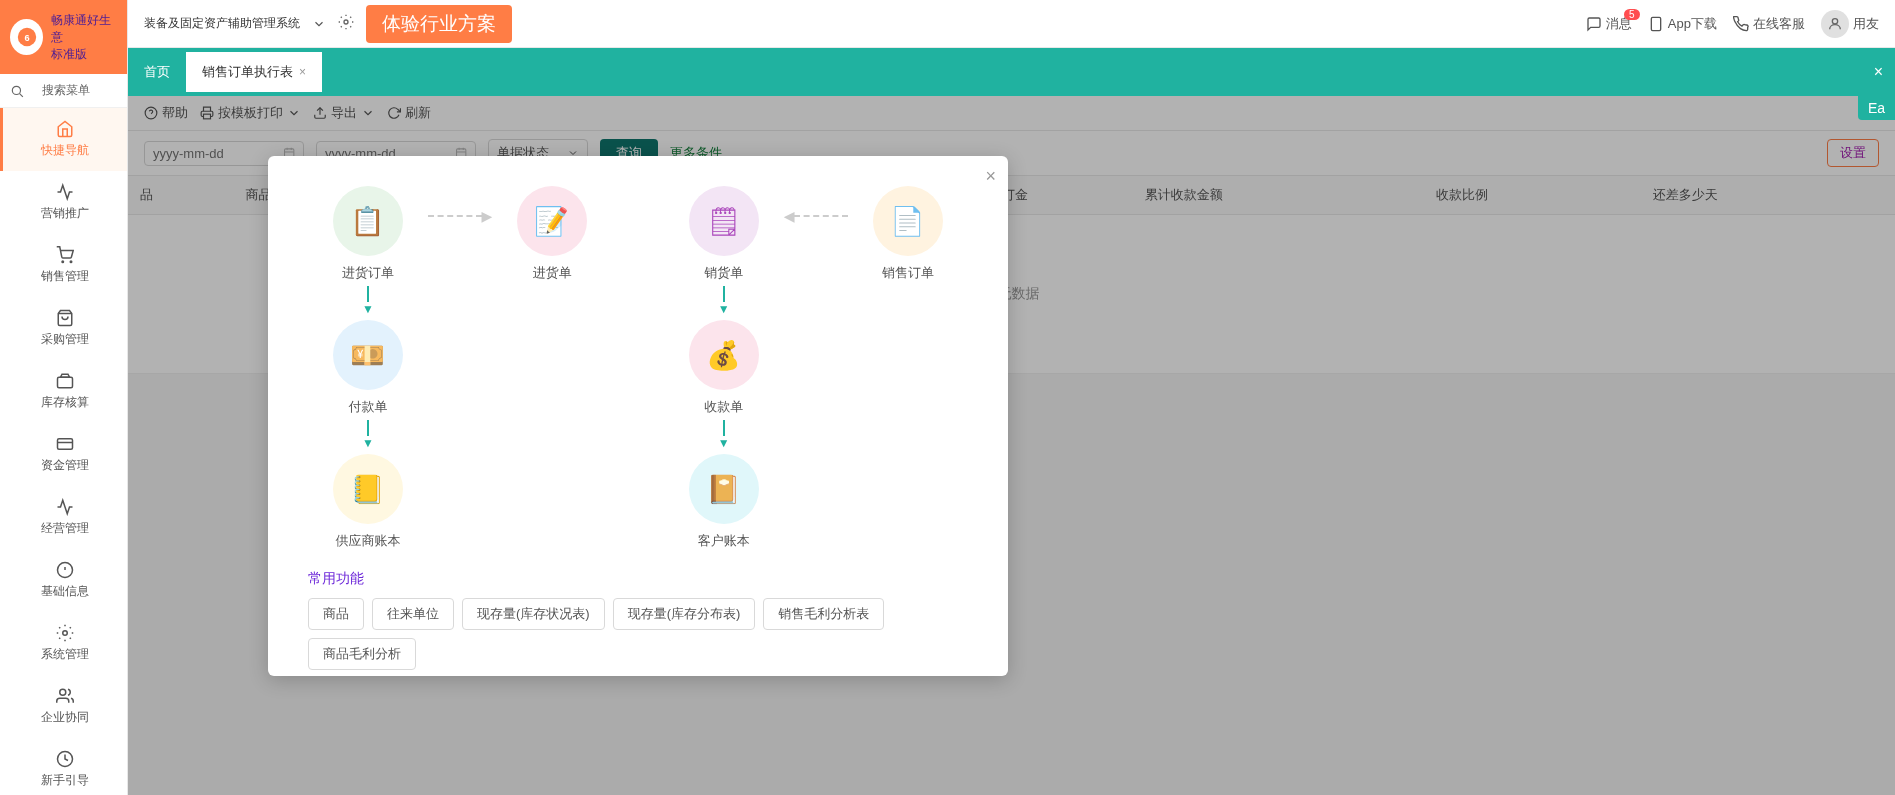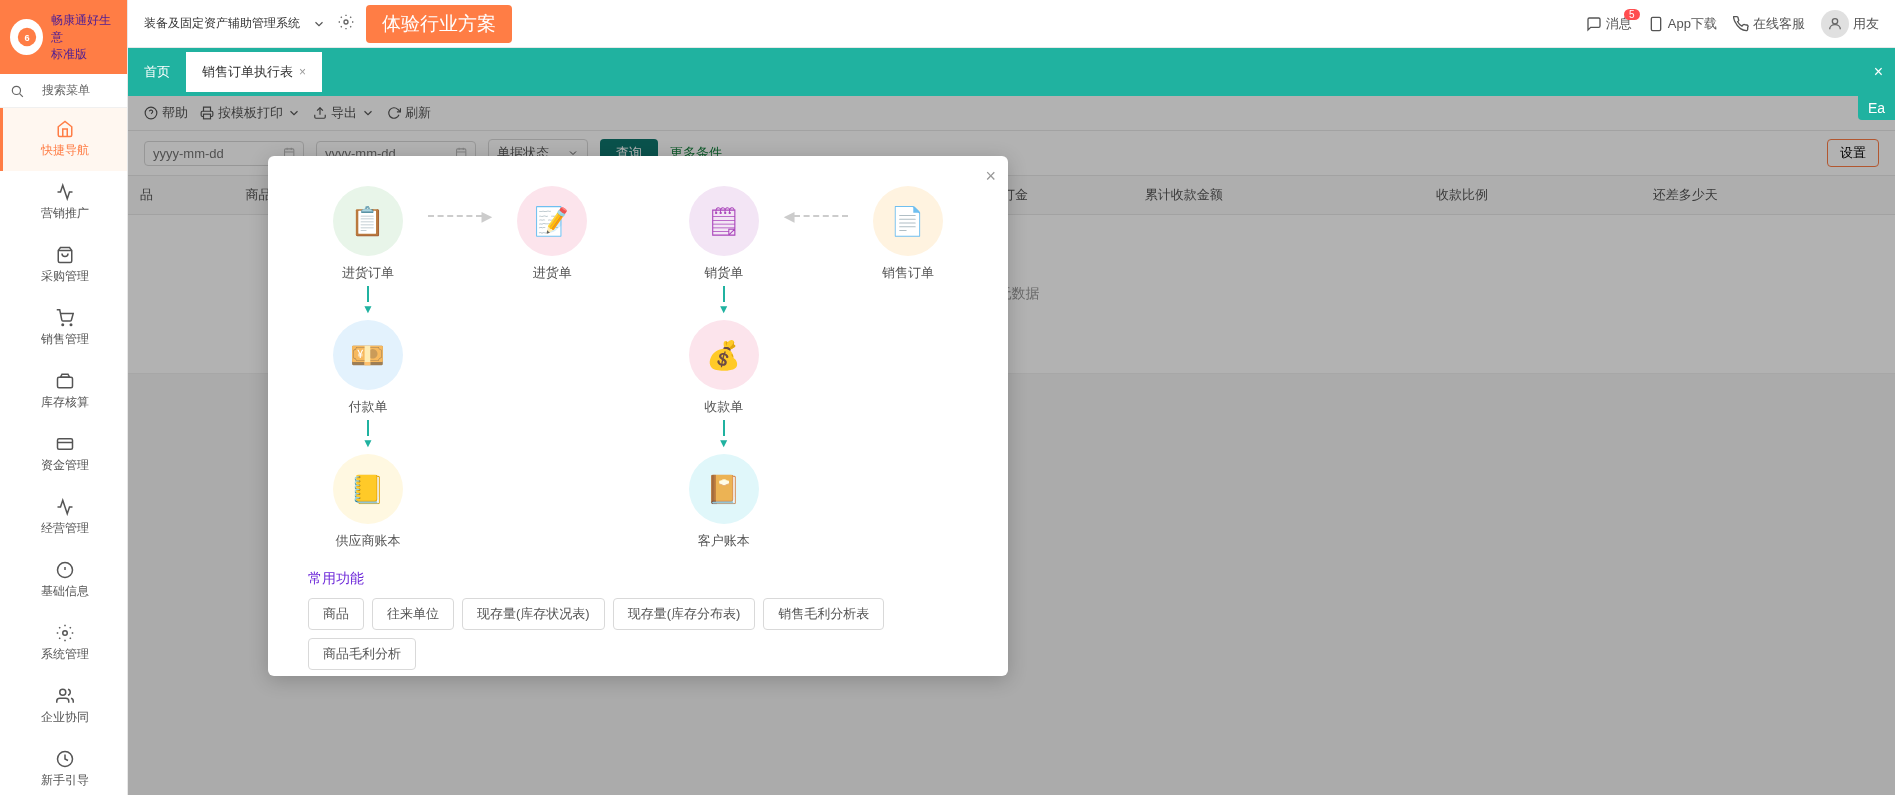--- a/index.html
+++ b/index.html
@@ -54,21 +54,21 @@
     .toolbar-btn { display: flex; align-items: center; gap: 4px; cursor: pointer; color: #555; font-size: 13px; }
     .toolbar-btn svg { width: 14px; height: 14px; }
 
     
     .filter-row { background: #fff; padding: 8px 16px; display: flex; align-items: center; gap: 12px; border-bottom: 1px solid #e8e8e8; flex-wrap: wrap; }
     .filter-input { border: 1px solid #d9d9d9; border-radius: 4px; padding: 4px 8px; font-size: 13px; color: #bbb; width: 160px; display: flex; align-items: center; gap: 4px; }
     .filter-input input { border: none; outline: none; width: 100%; font-size: 13px; color: #bbb; background: transparent; }
     .filter-input svg { width: 14px; height: 14px; color: #bbb; }
     .filter-select { border: 1px solid #d9d9d9; border-radius: 4px; padding: 4px 8px; font-size: 13px; color: #555; min-width: 100px; display: flex; align-items: center; justify-content: space-between; gap: 4px; }
     .query-btn { background: #0f766e; color: #fff; border: none; padding: 5px 16px; border-radius: 4px; cursor: pointer; font-size: 13px; }
-    .set-btn { background: #fff; color: #000000; border: 1px solid #ff7d45; padding: 4px 12px; border-radius: 4px; cursor: pointer; font-size: 13px; margin-left: auto; }
+    .set-btn { background: #fff; color: #a21caf; border: 1px solid #ff7d45; padding: 4px 12px; border-radius: 4px; cursor: pointer; font-size: 13px; margin-left: auto; }
     .more-condition { color: #15803d; font-size: 13px; cursor: pointer; }
 
     
     .table-area { background: #fff; margin: 0; overflow-x: auto; }
     .data-table { width: 100%; border-collapse: collapse; font-size: 13px; }
     .data-table th { background: #fafafa; padding: 10px 12px; text-align: left; color: #555; font-weight: 500; border-bottom: 1px solid #e8e8e8; white-space: nowrap; }
     .data-table td { padding: 10px 12px; border-bottom: 1px solid #f0f0f0; color: #333; white-space: nowrap; }
     .empty-row { text-align: center; color: #999; padding: 40px; }
 
     
@@ -131,33 +131,33 @@
         <span>快捷导航</span>
       </div>
       <div class="sidebar-item">
         <svg viewBox="0 0 24 24" fill="none" stroke="#555" stroke-width="2">
             <path d="M22 12h-4l-3 9L9 3l-3 9H2"></path>
           </svg>
         <span>营销推广</span>
       </div>
       <div class="sidebar-item">
         <svg viewBox="0 0 24 24" fill="none" stroke="#555" stroke-width="2">
+            <circle cx="9" cy="21" r="1"></circle>
+            <circle cx="20" cy="21" r="1"></circle>
+            <path d="M1 1h4l2.68 13.39a2 2 0 001.63 1.61H19a2 2 0 001.63-1.61L23 6H6"></path>
+          </svg>
+        <span>销售管理</span>
+      </div>
+      <div class="sidebar-item">
+        <svg viewBox="0 0 24 24" fill="none" stroke="#555" stroke-width="2">
             <path d="M6 2L3 6v14a2 2 0 002 2h14a2 2 0 002-2V6l-3-4z"></path>
             <line x1="3" y1="6" x2="21" y2="6"></line>
             <path d="M16 10a4 4 0 01-8 0"></path>
           </svg>
         <span>采购管理</span>
-      </div>
-      <div class="sidebar-item">
-        <svg viewBox="0 0 24 24" fill="none" stroke="#555" stroke-width="2">
-            <circle cx="9" cy="21" r="1"></circle>
-            <circle cx="20" cy="21" r="1"></circle>
-            <path d="M1 1h4l2.68 13.39a2 2 0 001.63 1.61H19a2 2 0 001.63-1.61L23 6H6"></path>
-          </svg>
-        <span>销售管理</span>
       </div>
       <div class="sidebar-item">
         <svg viewBox="0 0 24 24" fill="none" stroke="#555" stroke-width="2">
             <rect x="2" y="7" width="20" height="14" rx="2"></rect>
             <path d="M16 3H8l-2 4h12z"></path>
           </svg>
         <span>库存核算</span>
       </div>
       <div class="sidebar-item">
         <svg viewBox="0 0 24 24" fill="none" stroke="#555" stroke-width="2">

